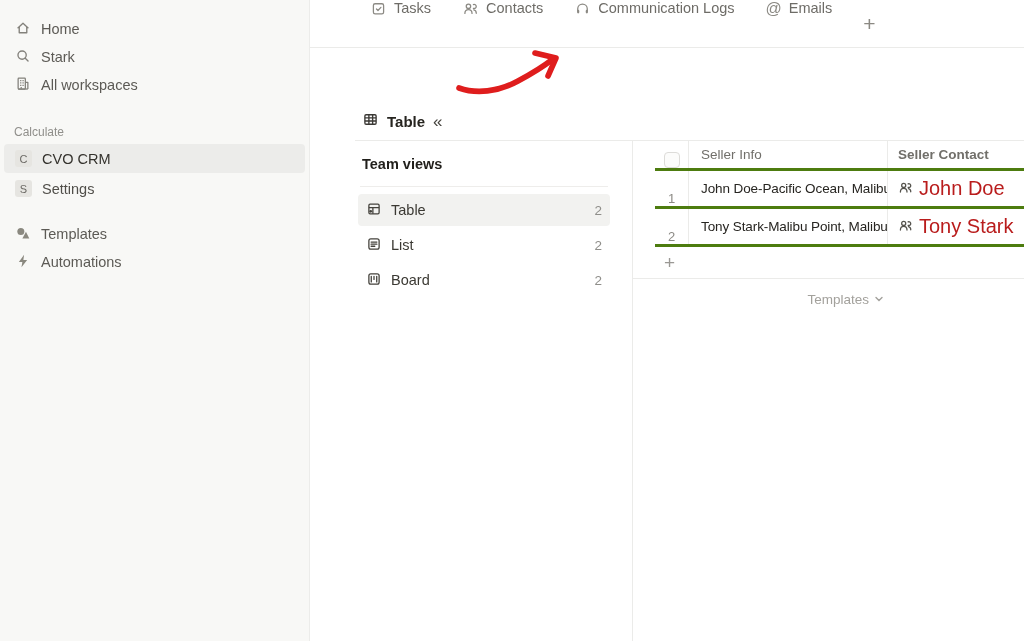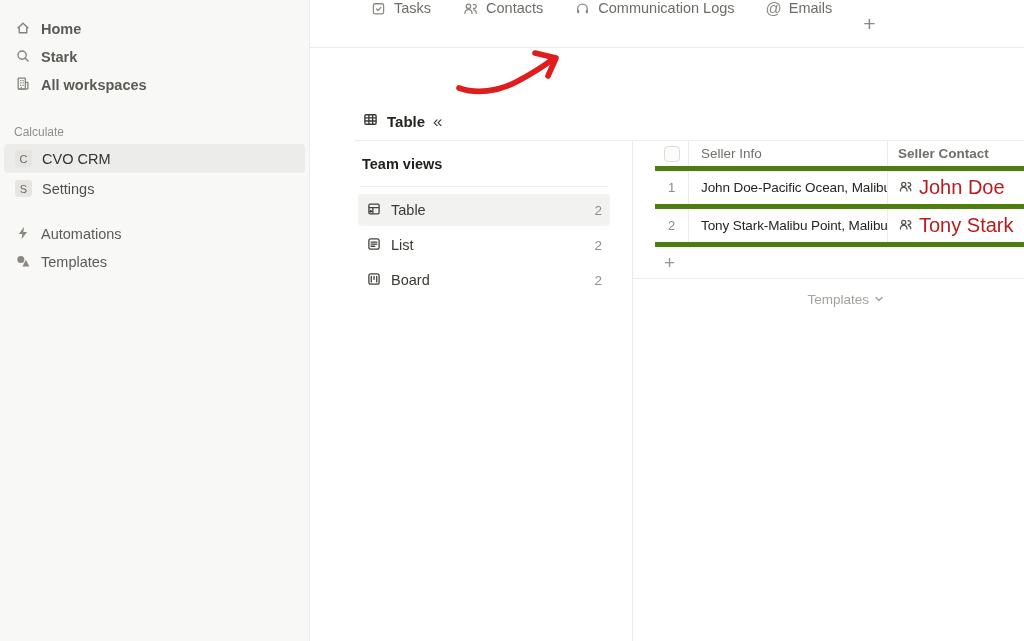--- a/index.html
+++ b/index.html
@@ -2,21 +2,21 @@
 <html><head>
 <meta charset="utf-8">
 <style>
   * { margin:0; padding:0; box-sizing:border-box; }
   html,body { width:1024px; height:641px; overflow:hidden; background:#ffffff;
               font-family:"Liberation Sans", sans-serif; color:#37352f; }
 
   
   .sidebar { position:absolute; left:0; top:0; width:310px; height:641px;
              background:#f8f8f6; border-right:1px solid #ececea; }
-  .side-group { padding-top:15px;font-weight:bold; }
+  .side-group { padding-top:15px; }
   .side-item { display:flex; align-items:center; height:28px; padding:0 14px;
                gap:9px; font-size:14.5px; color:#5c5a55; cursor:pointer; }
   .side-item svg { color:#83817b; flex:0 0 auto; }
   .section-label { margin-top:26px; margin-bottom:5px; padding:0 14px;
                    font-size:12px; color:#908f8b; }
   .ws-item { height:29px; margin:0 4px 1px; padding:0 11px; border-radius:4px;
              display:flex; align-items:center; gap:10px; font-size:14.5px;
              color:#514f4a; cursor:pointer; }
   .ws-item.selected { background:#ececea; color:#34322d; font-weight:500; }
   .ws-badge { width:17px; height:17px; border-radius:3px; background:#e6e5e1;
@@ -59,21 +59,21 @@
   .views { position:absolute; left:358px; top:194px; width:252px; }
   .view-row { height:32px; margin-bottom:3px; border-radius:4px; display:flex;
               align-items:center; gap:9px; padding:0 8px; font-size:14.5px;
               color:#3b3933; cursor:pointer; }
   .view-row.active { background:#f2f2f0; }
   .view-row svg { color:#44423c; flex:0 0 auto; }
   .view-count { margin-left:auto; font-size:13.5px; color:#8f8e8a; }
 
   
   .dtable { position:absolute; left:655px; top:141px; width:369px; }
-  .t-row { display:flex; align-items:center; border-bottom:5px solid #4d7c0f; }
+  .t-row { display:flex; align-items:flex-end; border-bottom:3px solid #4d7c0f; }
   .t-head { height:30px; font-size:13.5px; color:#716f6a; }
   .t-body { height:38px; font-size:13.5px; }
   .c-num { width:33px; display:flex; justify-content:center; align-items:center;
            color:#8c8a85; font-size:13px; flex:0 0 auto; }
   .c-info { width:200px; border-left:1px solid #ebebe9; border-right:1px solid #ebebe9;
             align-self:stretch; display:flex; align-items:center; padding:0 0 0 12px;
             white-space:nowrap; overflow:hidden; }
   .c-contact { flex:1; align-self:stretch; display:flex; align-items:center;
                gap:6px; padding-left:10px; white-space:nowrap; overflow:hidden;font-weight:bold; }
   .t-body .c-info { color:#272521; font-weight:500; letter-spacing:-0.1px; }
@@ -130,30 +130,30 @@
     </div>
     <div class="ws-item">
       <span class="ws-badge">S</span>
       <span>Settings</span>
     </div>
   </div>
 
   <div class="footer-group">
     <div class="side-item">
       <span><svg width="18" height="18" viewBox="0 0 20 20" fill="currentColor">
-            <path d="M11.2 3 L5.4 11.2 H9.3 L8.3 17 L14.6 8.8 H10.4 Z"></path>
-          </svg></span>
-      <span>Automations</span>
-    </div>
-    <div class="side-item">
-      <span><svg width="18" height="18" viewBox="0 0 20 20" fill="currentColor">
             <circle cx="7.6" cy="8.3" r="3.9"></circle>
             <path d="M9.3 16.2 L13.3 8.6 L17 16.2 Z"></path>
           </svg></span>
       <span>Templates</span>
+    </div>
+    <div class="side-item">
+      <span><svg width="18" height="18" viewBox="0 0 20 20" fill="currentColor">
+            <path d="M11.2 3 L5.4 11.2 H9.3 L8.3 17 L14.6 8.8 H10.4 Z"></path>
+          </svg></span>
+      <span>Automations</span>
     </div>
   </div>
 </aside>
 
 <header class="tabbar">
   <div class="tab">
     <span><svg width="17" height="17" viewBox="0 0 20 20" fill="none" stroke="currentColor" stroke-width="1.5" stroke-linecap="round" stroke-linejoin="round">
           <rect x="4" y="4.4" width="12" height="12" rx="2"></rect>
           <path d="M7.6 10.6 L9.4 12.4 L12.8 8.6"></path>
         </svg></span>

